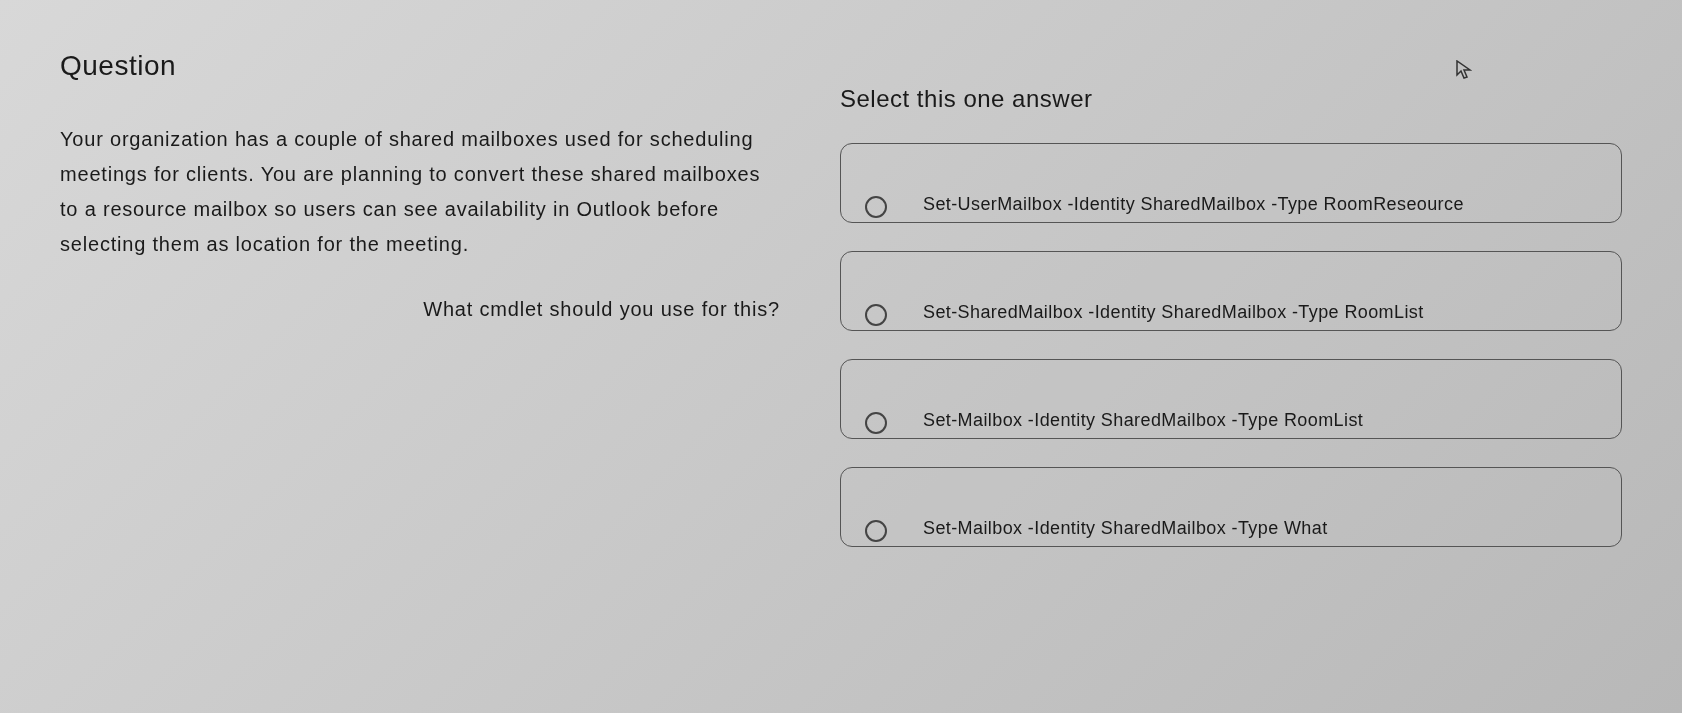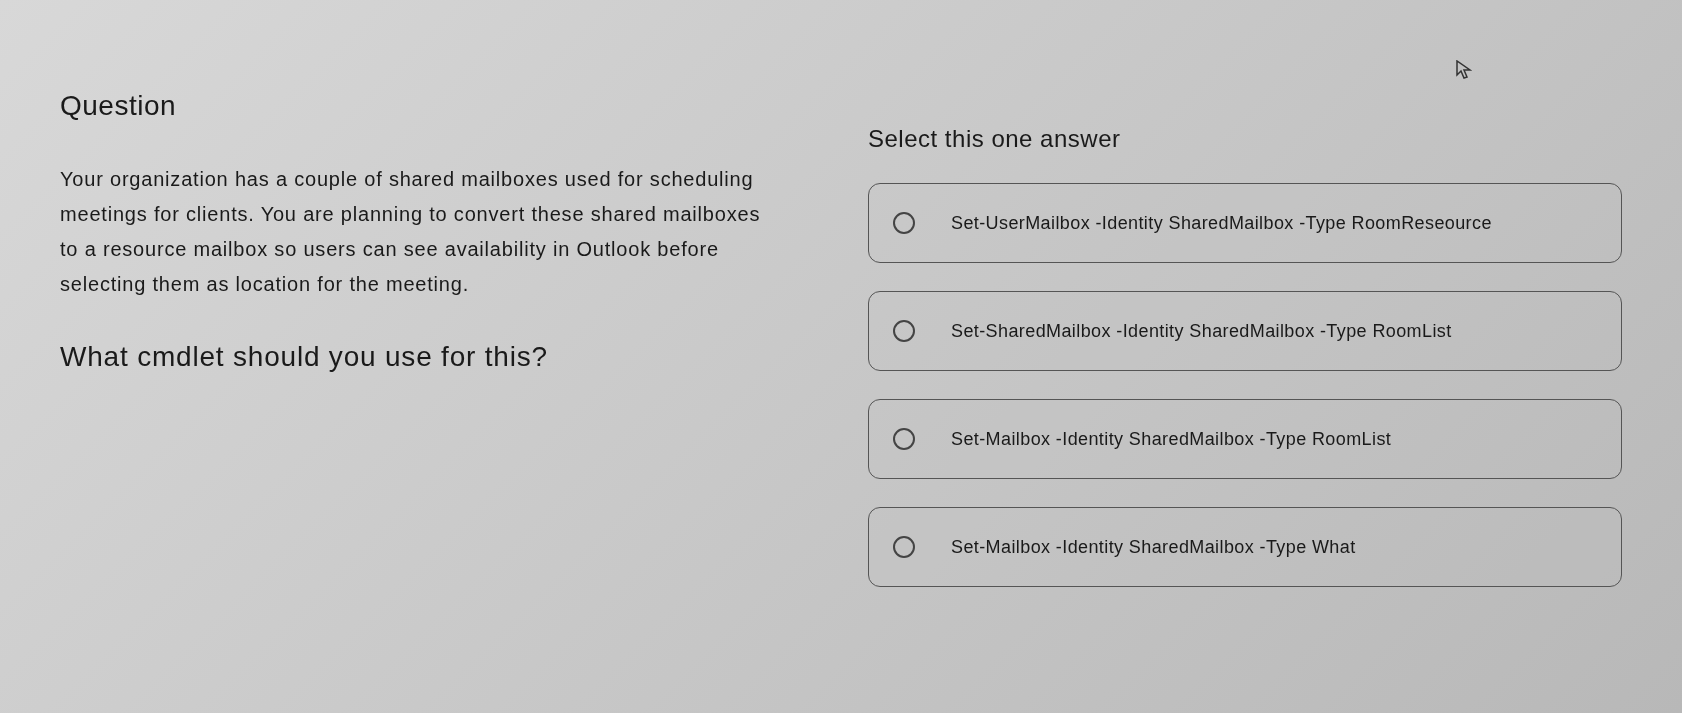--- a/index.html
+++ b/index.html
@@ -6,56 +6,56 @@
     body {
       font-family: 'Segoe UI', Arial, sans-serif;
       background: linear-gradient(135deg, #d8d8d8 0%, #c8c8c8 50%, #b8b8b8 100%);
       width: 1682px;
       height: 713px;
       padding: 50px 60px;
       color: #1a1a1a;
     }
     .container {
       display: flex;
-      gap: 88px;
-      margin-top: 40px;
+      gap: 60px;
     }
     .question-panel {
       flex: 0 0 720px;
     }
     .question-header {
       font-size: 28px;
       font-weight: 500;
       margin-bottom: 40px;
       letter-spacing: 0.5px;
     }
     .question-body {
       font-size: 20px;
       line-height: 1.75;
       letter-spacing: 0.8px;
       margin-bottom: 30px;
     }
     .question-prompt {
-      font-size: 28px;
+      font-size: 20px;
       line-height: 1.75;
       letter-spacing: 0.8px;
+      text-align: right;
     }
     .answer-panel {
       flex: 1;
       padding-top: 35px;
     }
     .answer-header {
       font-size: 24px;
       font-weight: 400;
       margin-bottom: 30px;
       letter-spacing: 0.5px;
     }
     .answer-option {
       display: flex;
-      align-items: center;
+      align-items: flex-end;
       border: 1px solid #555;
       border-radius: 12px;
       padding: 4px 24px;
       margin-bottom: 28px;
       min-height: 80px;
       cursor: pointer;
       background: rgba(200,200,200,0.1);
     }
     .radio-circle {
       width: 22px;

